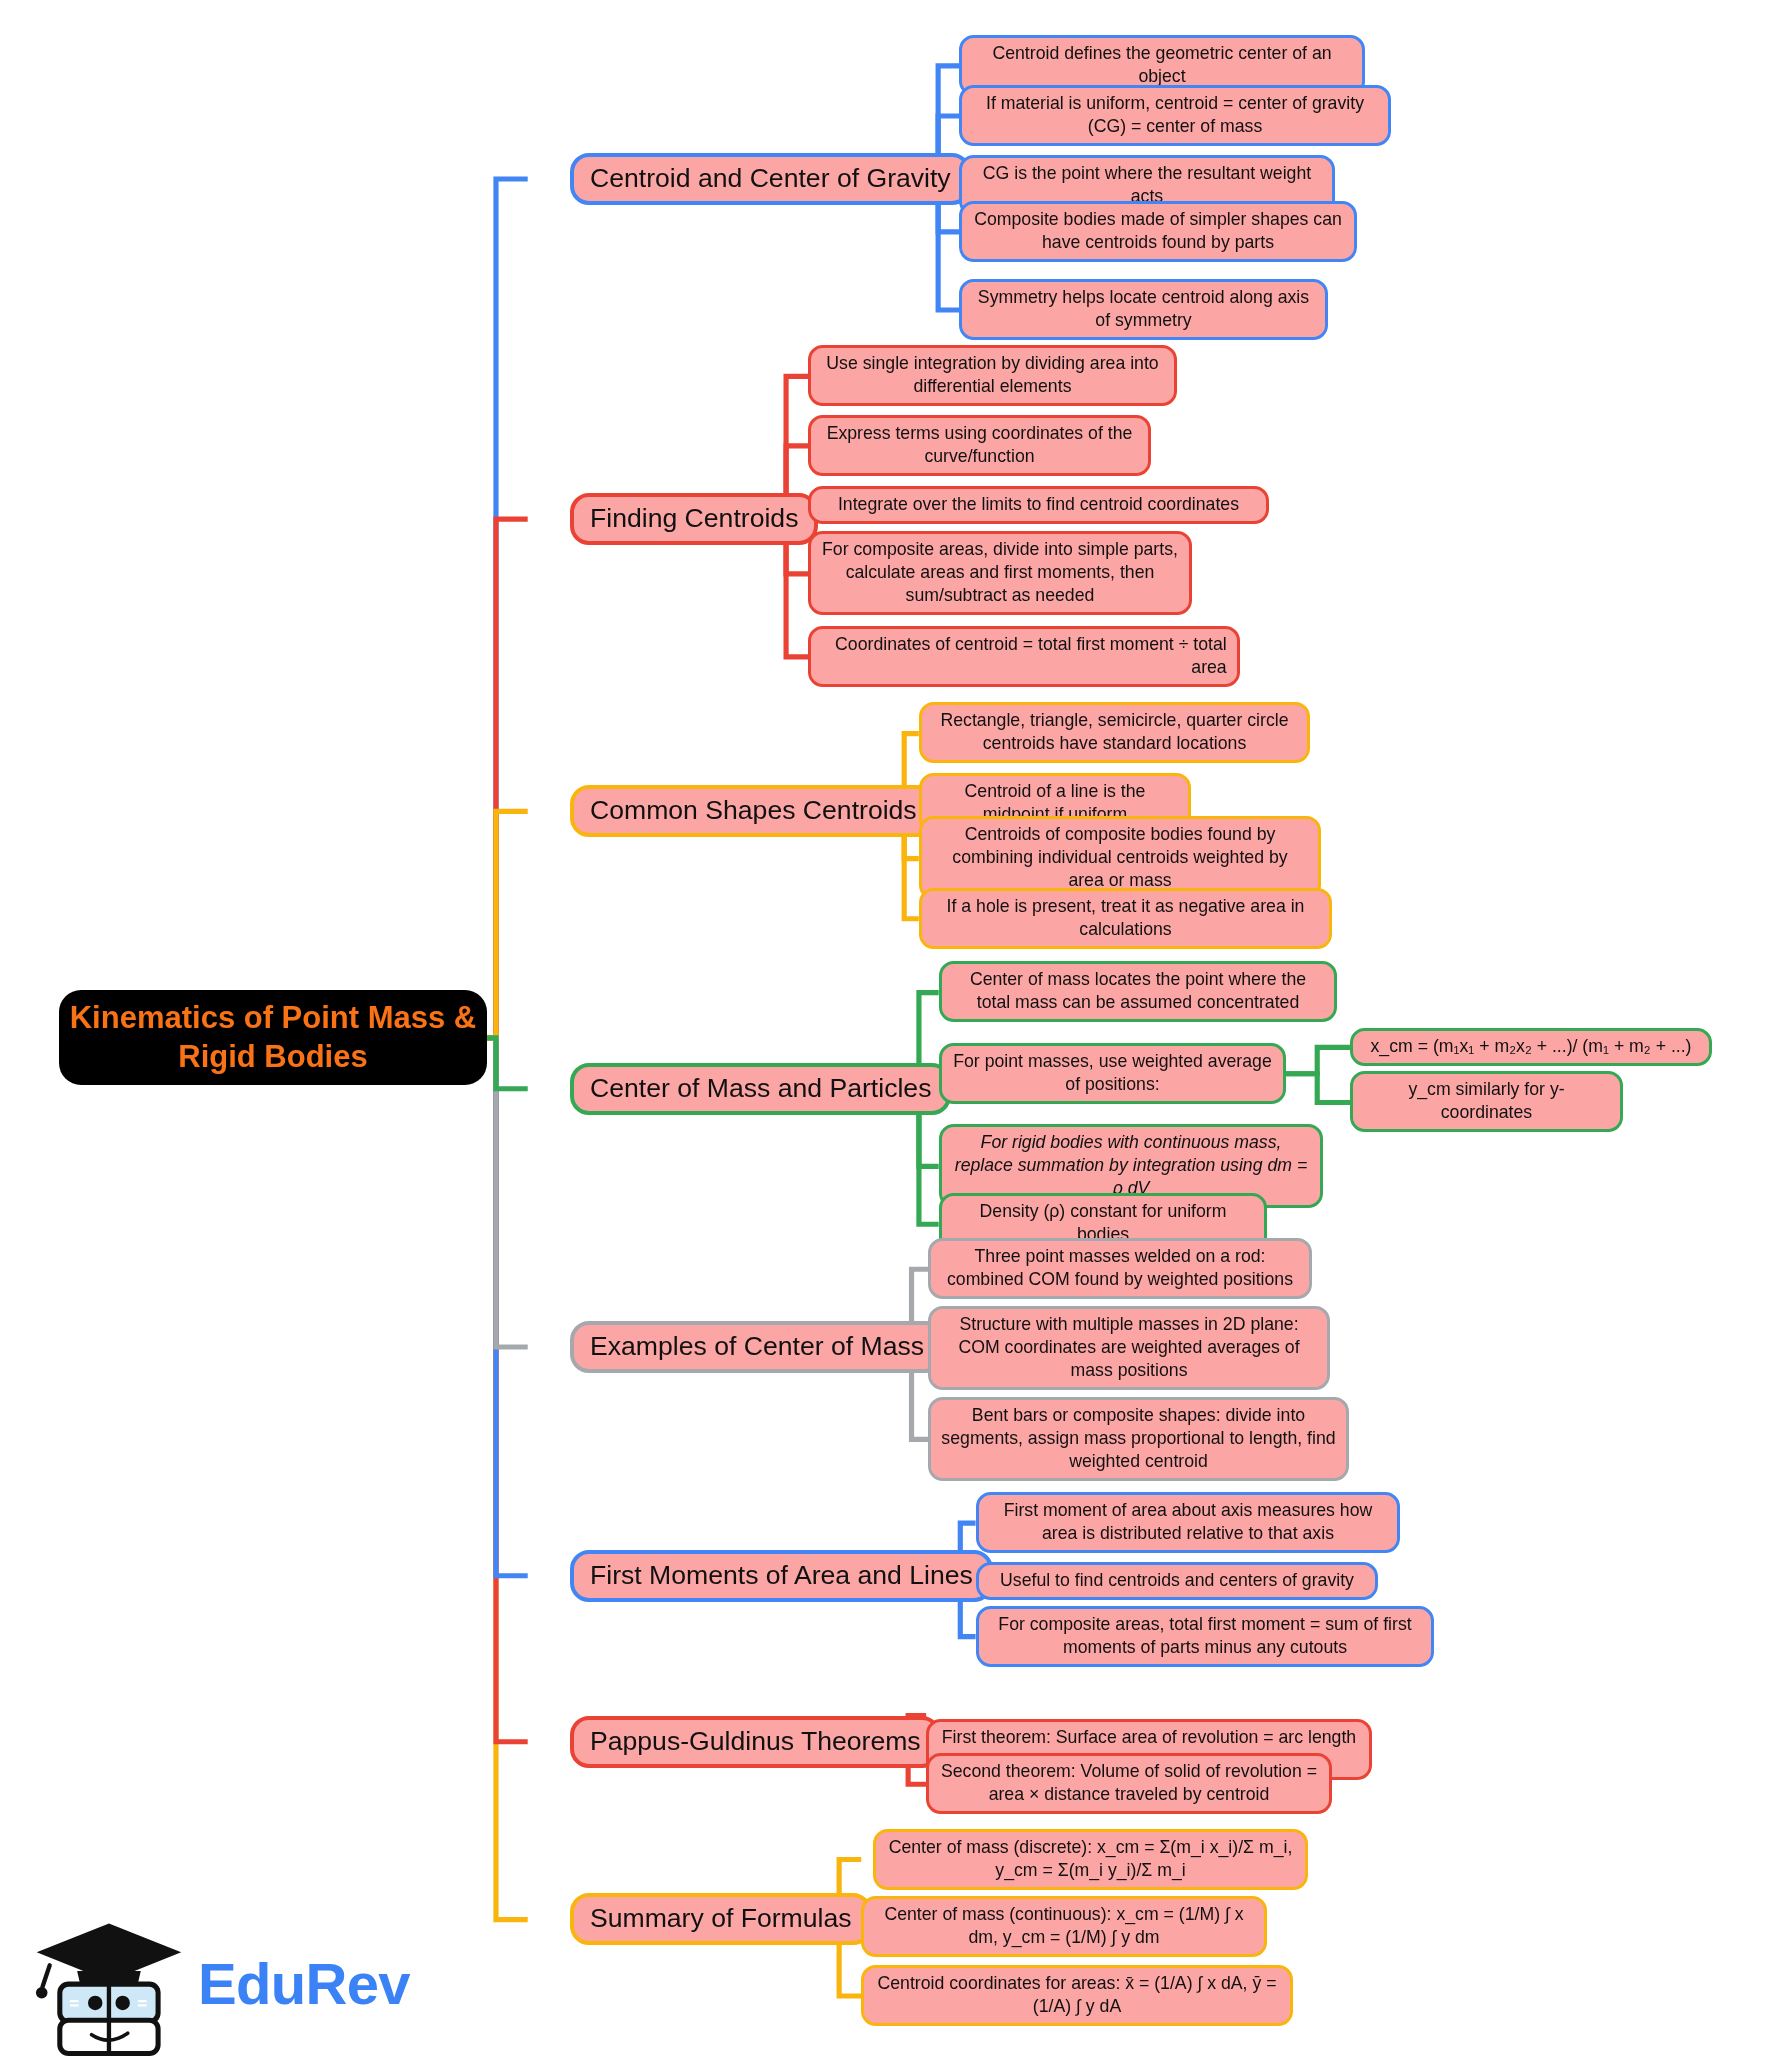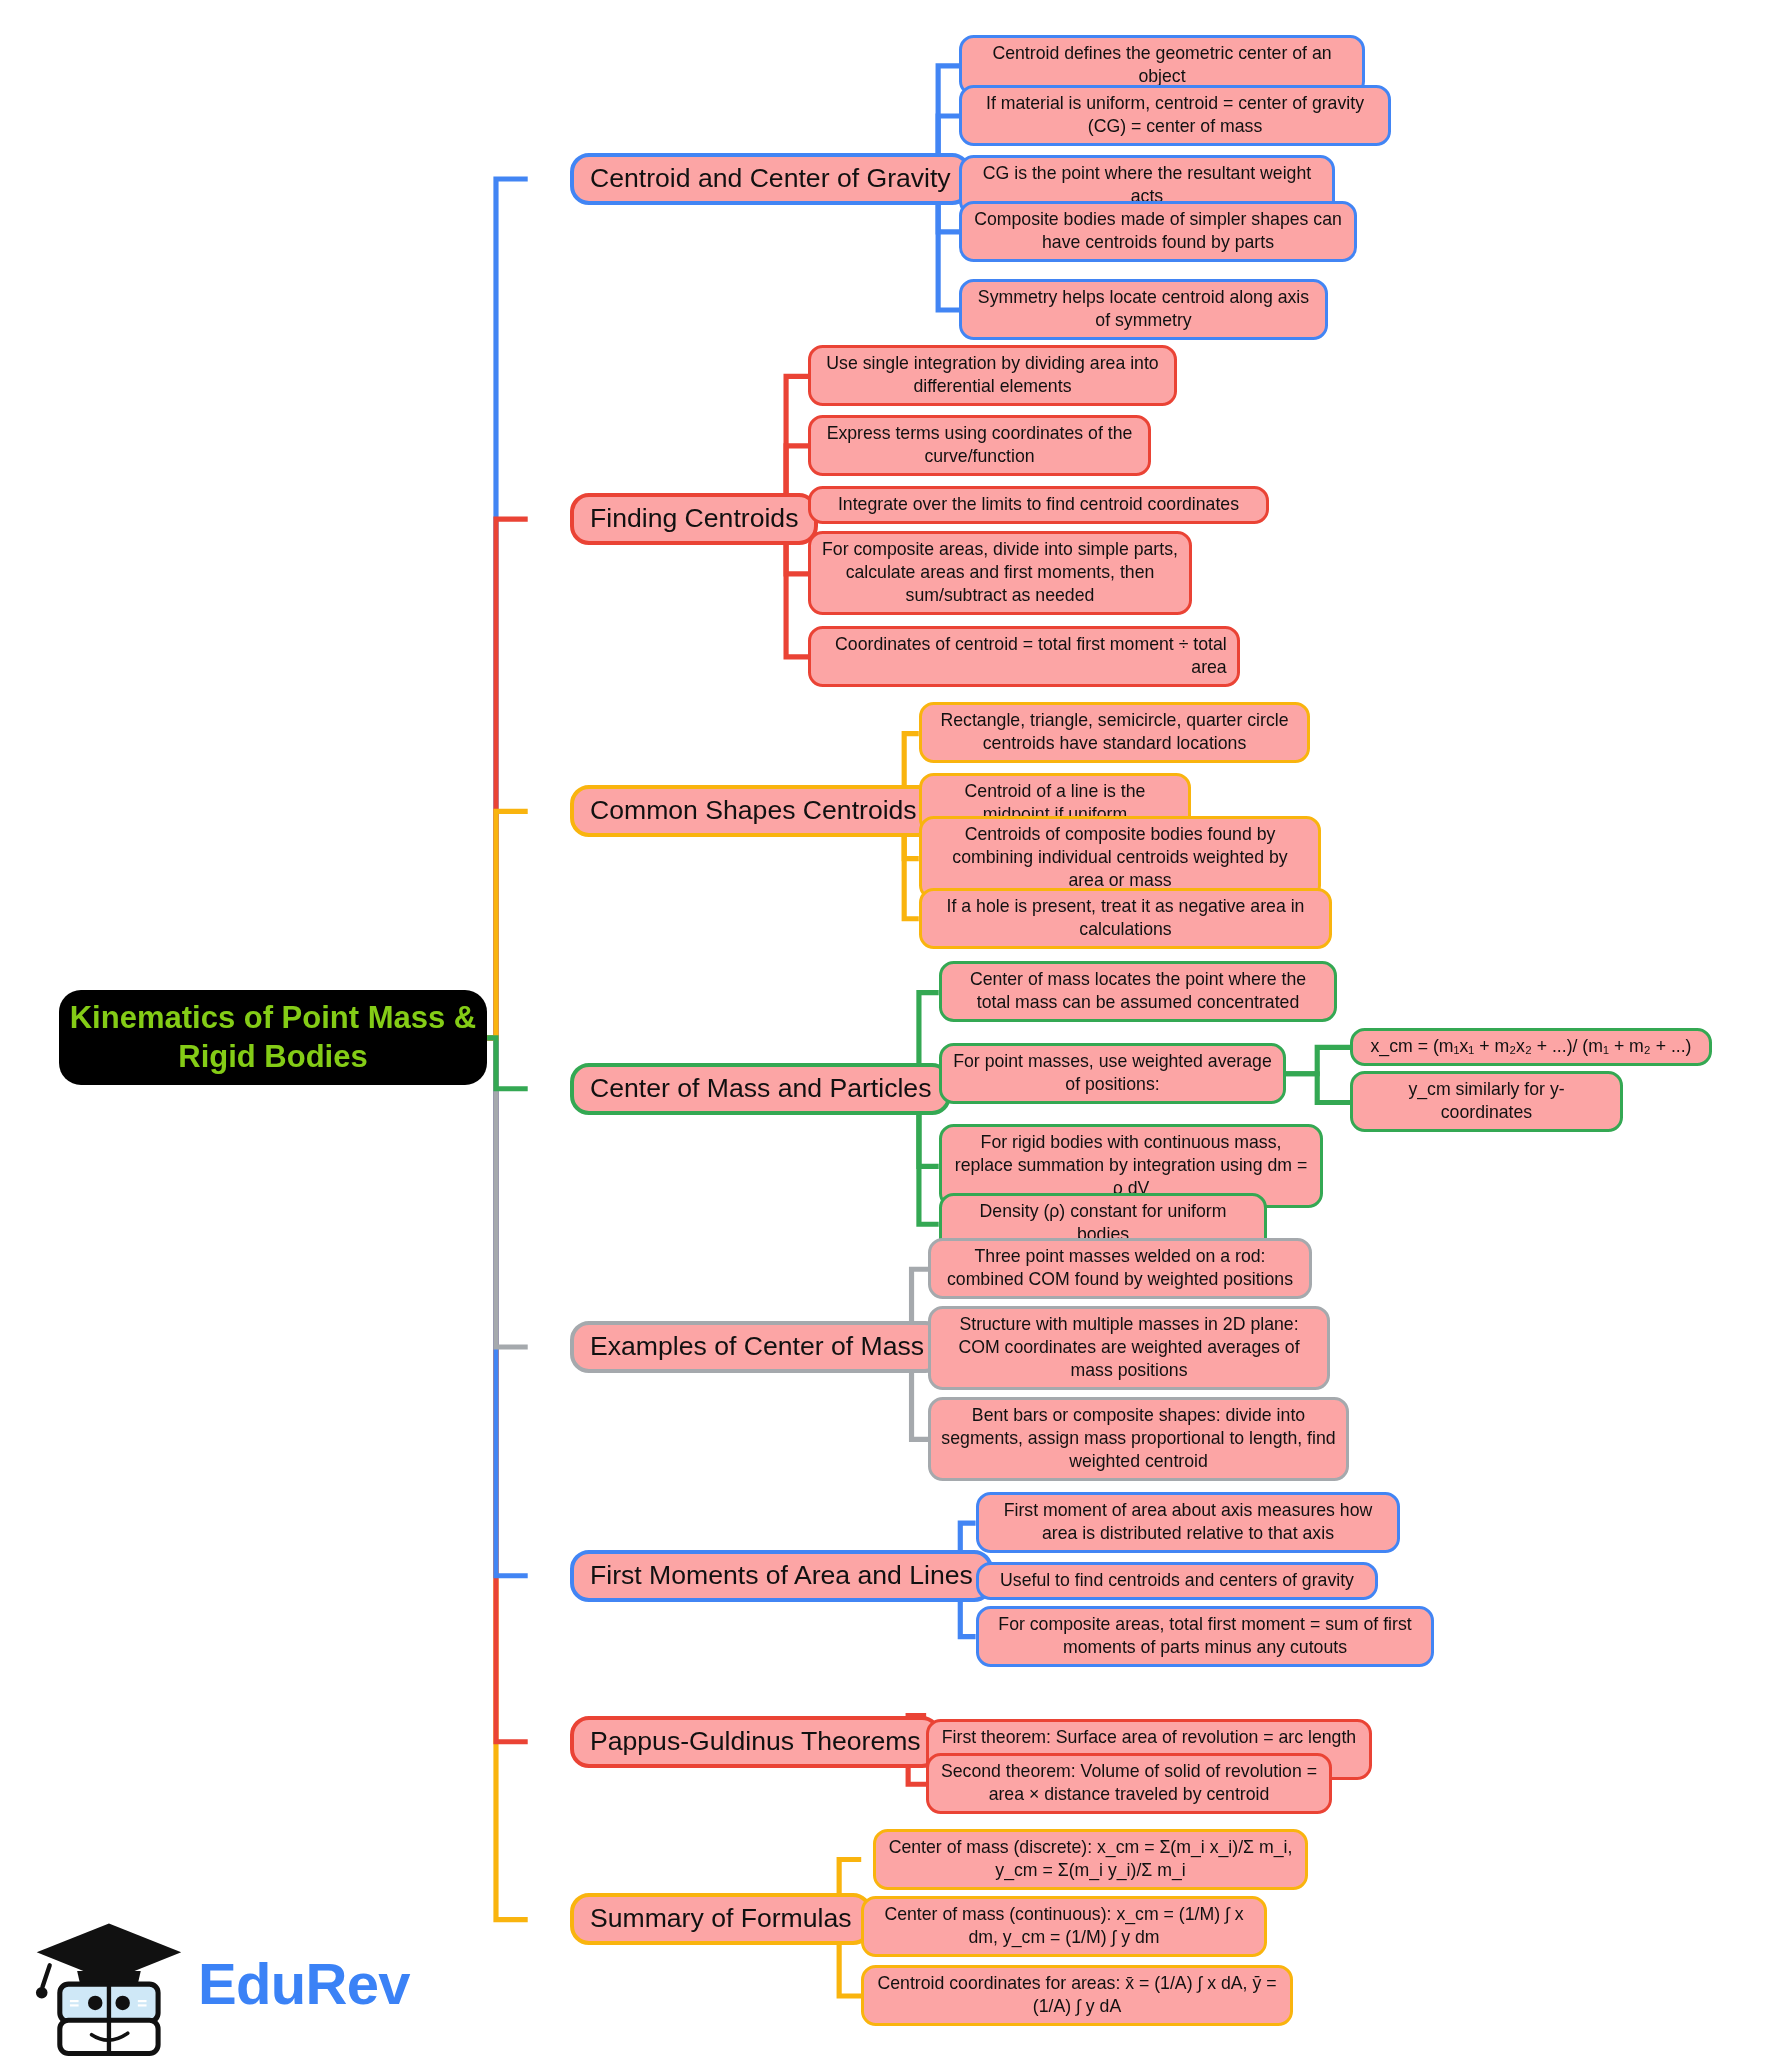--- a/index.html
+++ b/index.html
@@ -4,21 +4,21 @@
 <style>
   html,body{margin:0;padding:0;background:#ffffff;}
   #canvas{position:relative;width:1780px;height:2066px;background:#ffffff;overflow:hidden;
           font-family:"Liberation Sans","DejaVu Sans",sans-serif;}
   #wires{position:absolute;left:0;top:0;z-index:0;}
   .node{position:absolute;box-sizing:border-box;background:#fca5a5;color:#111111;
         text-align:center;z-index:1;}
   .leaf{font-size:17.7px;line-height:1.3;padding:4.4px 10.3px;border:3.7px solid #888;border-radius:14.8px;}
   .branch{font-size:26.6px;line-height:1.2;padding:5.9px 16px;border:4.4px solid #888;border-radius:19px;
           white-space:nowrap;margin-left:42px;}
-  #rootn{background:#000000;color:#84cc16;font-weight:bold;font-size:31px;line-height:1.25;
+  #rootn{background:#000000;color:#f97316;font-weight:bold;font-size:31px;line-height:1.25;
          border:none;border-radius:22px;padding:8.9px 10.3px;width:428px;left:59px;top:990px;}
   #brand{position:absolute;left:198px;top:1950px;font-size:58px;font-weight:800;color:#3b82f6;
          letter-spacing:-0.7px;z-index:1;}
   #logo{position:absolute;left:28px;top:1913px;z-index:1;}
 </style>
 </head>
 <body>
 
 <div id="canvas">
 
@@ -89,21 +89,21 @@
 
   <div class="node leaf" id="c2_0" style="left: 919px; top: 702px; width: 391px; border-color: rgb(249, 180, 14);">Rectangle, triangle, semicircle, quarter circle centroids have standard locations</div>
   <div class="node leaf" id="c2_1" style="left: 919px; top: 773px; width: 272px; border-color: rgb(249, 180, 14);">Centroid of a line is the midpoint if uniform</div>
   <div class="node leaf" id="c2_2" style="left: 919px; top: 816px; width: 402px; border-color: rgb(249, 180, 14);">Centroids of composite bodies found by combining individual centroids weighted by area or mass</div>
   <div class="node leaf" id="c2_3" style="left: 919px; top: 888px; width: 413px; border-color: rgb(249, 180, 14);">If a hole is present, treat it as negative area in calculations</div>
 
   <div class="node leaf" id="c3_0" style="left: 939px; top: 961px; width: 398px; border-color: rgb(52, 168, 83);">Center of mass locates the point where the total mass can be assumed concentrated</div>
   <div class="node leaf" id="c3_1" style="left: 939px; top: 1043px; width: 347px; border-color: rgb(52, 168, 83);">For point masses, use weighted average of positions:</div>
   <div class="node leaf" id="c3_1_0" style="left: 1350px; top: 1028px; width: 362px; border-color: rgb(52, 168, 83);">x_cm = (m₁x₁ + m₂x₂ + ...)/ (m₁ + m₂ + ...)</div>
   <div class="node leaf" id="c3_1_1" style="left: 1350px; top: 1071px; width: 273px; border-color: rgb(52, 168, 83);">y_cm similarly for y-coordinates</div>
-  <div class="node leaf" id="c3_2" style="left: 939px; top: 1124px; width: 384px; border-color: rgb(52, 168, 83);">For rigid bodies with continuous mass, replace summation by integration using dm = ρ dV</div>
+  <div class="node leaf" id="c3_2" style="left: 939px; top: 1124px; width: 384px; border-color: rgb(52, 168, 83); font-style: italic;">For rigid bodies with continuous mass, replace summation by integration using dm = ρ dV</div>
   <div class="node leaf" id="c3_3" style="left: 939px; top: 1193px; width: 328px; border-color: rgb(52, 168, 83);">Density (ρ) constant for uniform bodies</div>
 
   <div class="node leaf" id="c4_0" style="left: 928px; top: 1238px; width: 384px; border-color: rgb(165, 169, 173);">Three point masses welded on a rod: combined COM found by weighted positions</div>
   <div class="node leaf" id="c4_1" style="left: 928px; top: 1306px; width: 402px; border-color: rgb(165, 169, 173);">Structure with multiple masses in 2D plane: COM coordinates are weighted averages of mass positions</div>
   <div class="node leaf" id="c4_2" style="left: 928px; top: 1397px; width: 421px; border-color: rgb(165, 169, 173);">Bent bars or composite shapes: divide into segments, assign mass proportional to length, find weighted centroid</div>
 
   <div class="node leaf" id="c5_0" style="left: 976px; top: 1492px; width: 424px; border-color: rgb(66, 133, 244);">First moment of area about axis measures how area is distributed relative to that axis</div>
   <div class="node leaf" id="c5_1" style="left: 976px; top: 1562px; width: 402px; border-color: rgb(66, 133, 244);">Useful to find centroids and centers of gravity</div>
   <div class="node leaf" id="c5_2" style="left: 976px; top: 1606px; width: 458px; border-color: rgb(66, 133, 244);">For composite areas, total first moment = sum of first moments of parts minus any cutouts</div>
 

